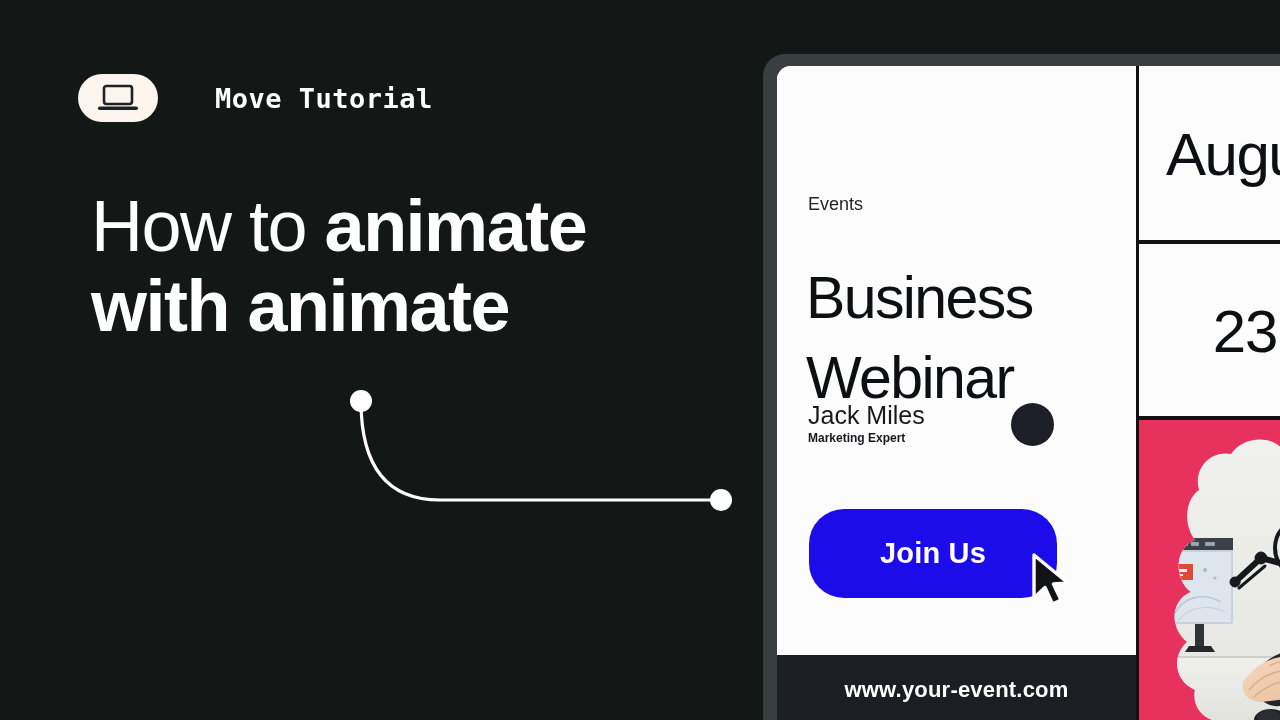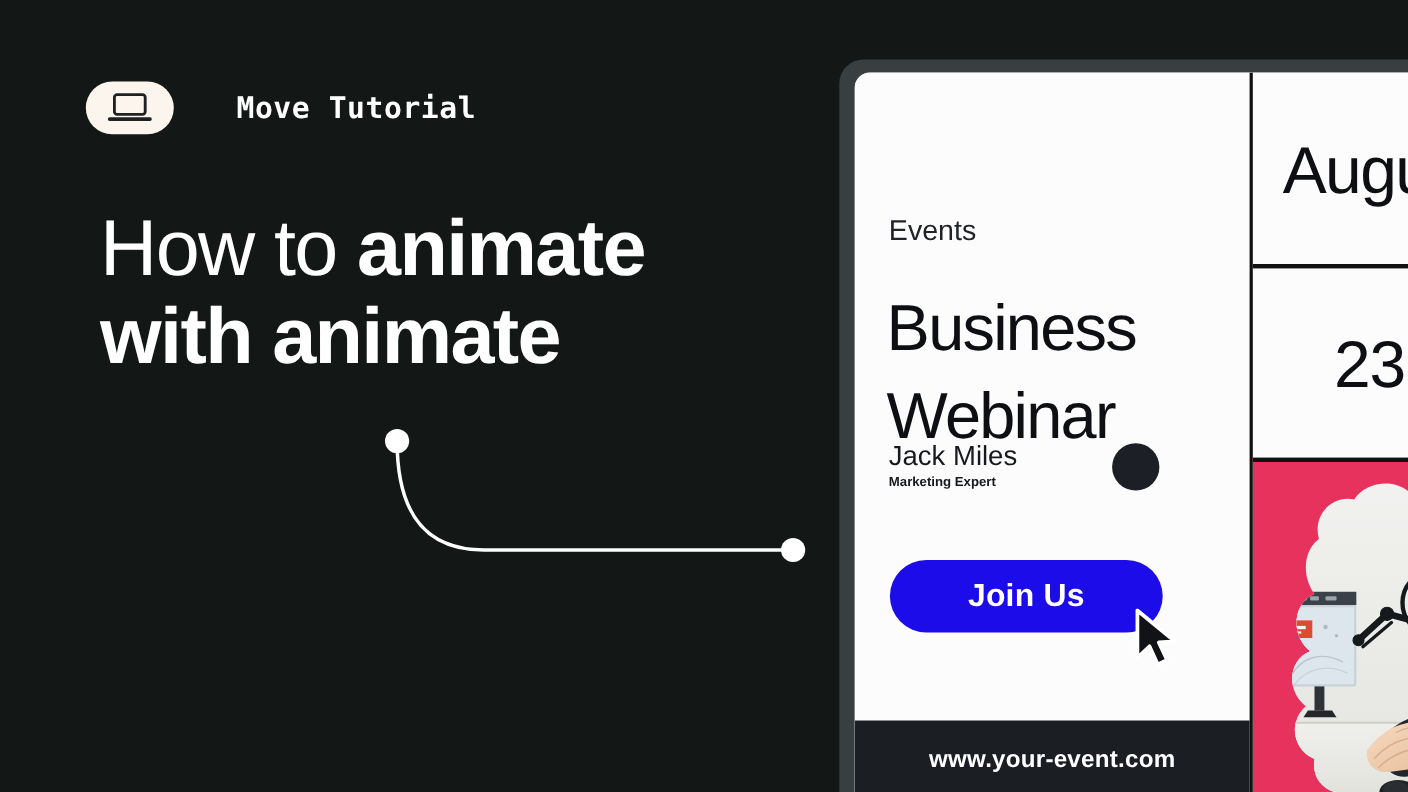--- a/index.html
+++ b/index.html
@@ -68,21 +68,21 @@
     width:3px; height:688px; background:#111;
   }
 
   
   .poster-left {
     position:absolute; left:0; top:0; width:359px; height:688px;
     background:#FCFCFC;
   }
   .poster-eyebrow {
     position:absolute; left:31px; top:128px;
-    font-size:26px; color:#20242a; font-weight:400;
+    font-size:18px; color:#20242a; font-weight:400;
   }
   .poster-heading {
     position:absolute; left:29px; top:192px;
     font-size:59px; line-height:80px; font-weight:400;
     color:#0d0f13; letter-spacing:-1.6px;
   }
   .poster-heading span { display:block; }
   .speaker-name {
     position:absolute; left:31px; top:335px;
     font-size:25px; font-weight:400; color:#15181d;
@@ -91,21 +91,21 @@
     position:absolute; left:31px; top:365px;
     font-size:12px; font-weight:600; color:#15181d;
   }
   .avatar {
     position:absolute; left:234px; top:337px;
     width:43px; height:43px; border-radius:50%;
     background:#1D1F27;
   }
   .cta-button {
     position:absolute; left:32px; top:443px;
-    width:248px; height:66px; border-radius:35px;
+    width:248px; height:89px; border-radius:35px;
     background:#1B0CE9; border:none;
     color:#ffffff; font-size:29px; font-weight:700;
     letter-spacing:0.2px; cursor:pointer;
   }
   .cursor-arrow {
     position:absolute; left:252px; top:487px;
     width:50px; height:58px; pointer-events:none;
   }
   .poster-footer {
     position:absolute; left:0; top:589px;

